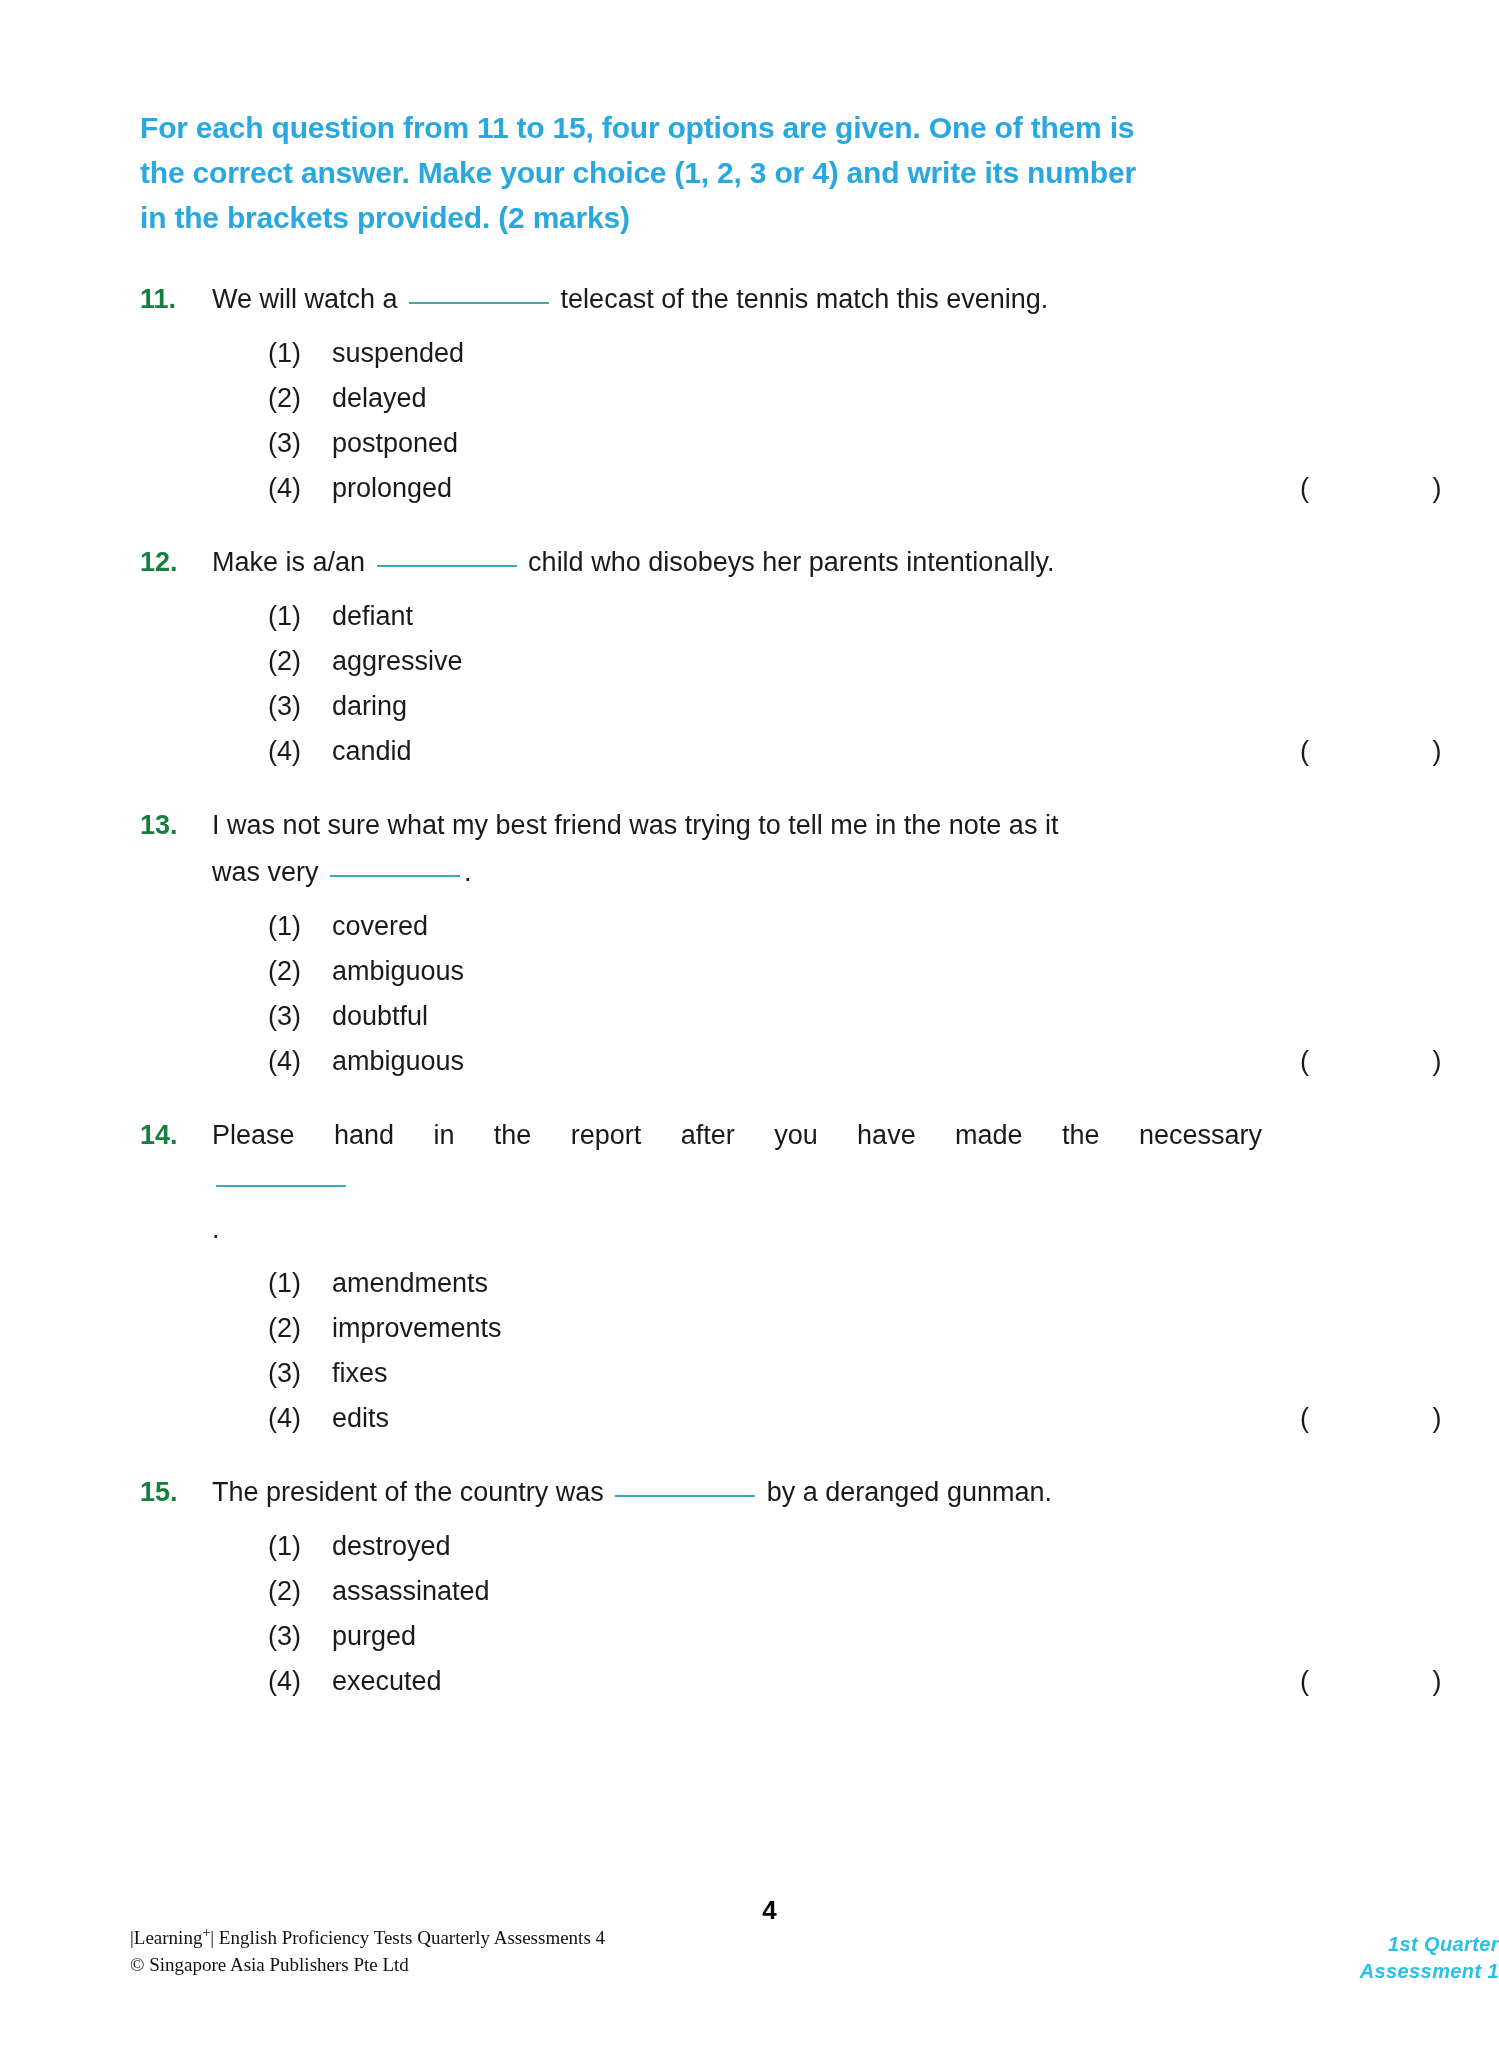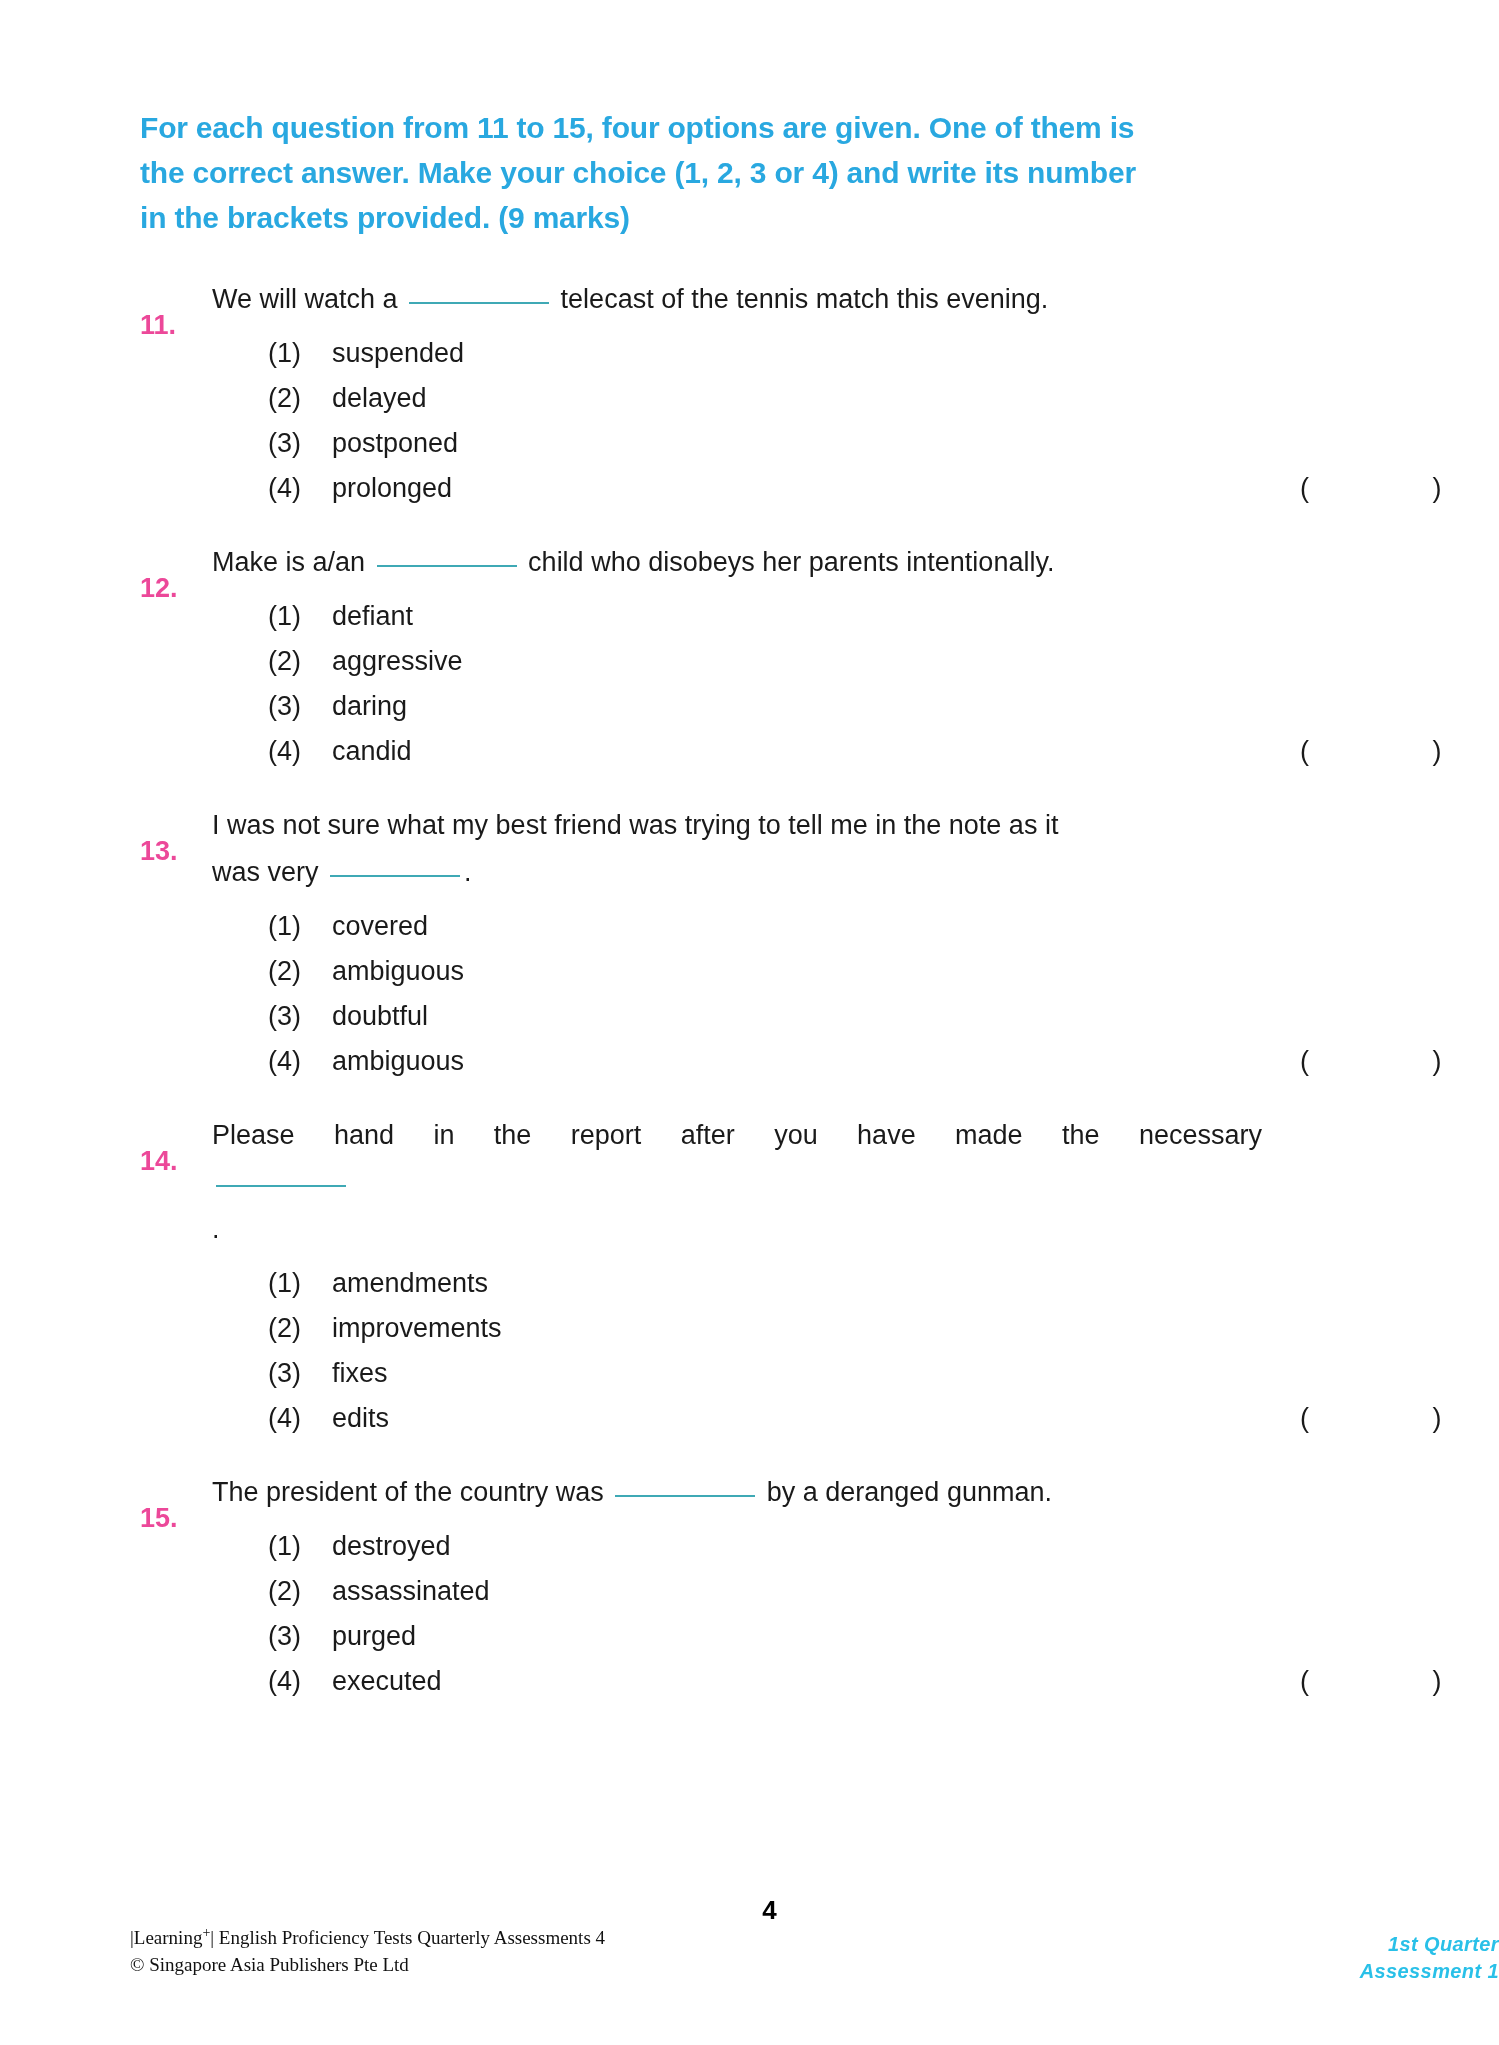--- a/index.html
+++ b/index.html
@@ -67,22 +67,21 @@
     text-align-last: justify;
     display: block;
     width: 1050px;
   }
   .q-num {
     position: absolute;
     left: 0;
     top: 0;
     font-size: 27px;
     font-weight: 700;
-    color: #ec4899;
-    margin-top: 26px;
+    color: #15803d;
   }
 
   .stem-text { display: inline; }
 
   .blank {
     display: inline-block;
     width: 140px;
     border-bottom: 2px solid #3FA9B5;
     vertical-align: 4px;
     margin: 0 4px;
@@ -176,21 +175,21 @@
   }
 </style>
 </head>
 <body>
 
 <div class="page">
 
   <div class="instructions">
     <div>For each question from 11 to 15, four options are given. One of them is</div>
     <div>the correct answer. Make your choice (1, 2, 3 or 4) and write its number</div>
-    <div>in the brackets provided. (9 marks)</div>
+    <div>in the brackets provided. (2 marks)</div>
   </div>
 
   <div class="questions">
 
     <div class="question">
       <div class="q-stem">
         <span class="q-num">11.</span>
         <span class="stem-text">We will watch a</span>
         <span class="blank"></span>
         <span class="stem-text">telecast of the tennis match this evening.</span>

